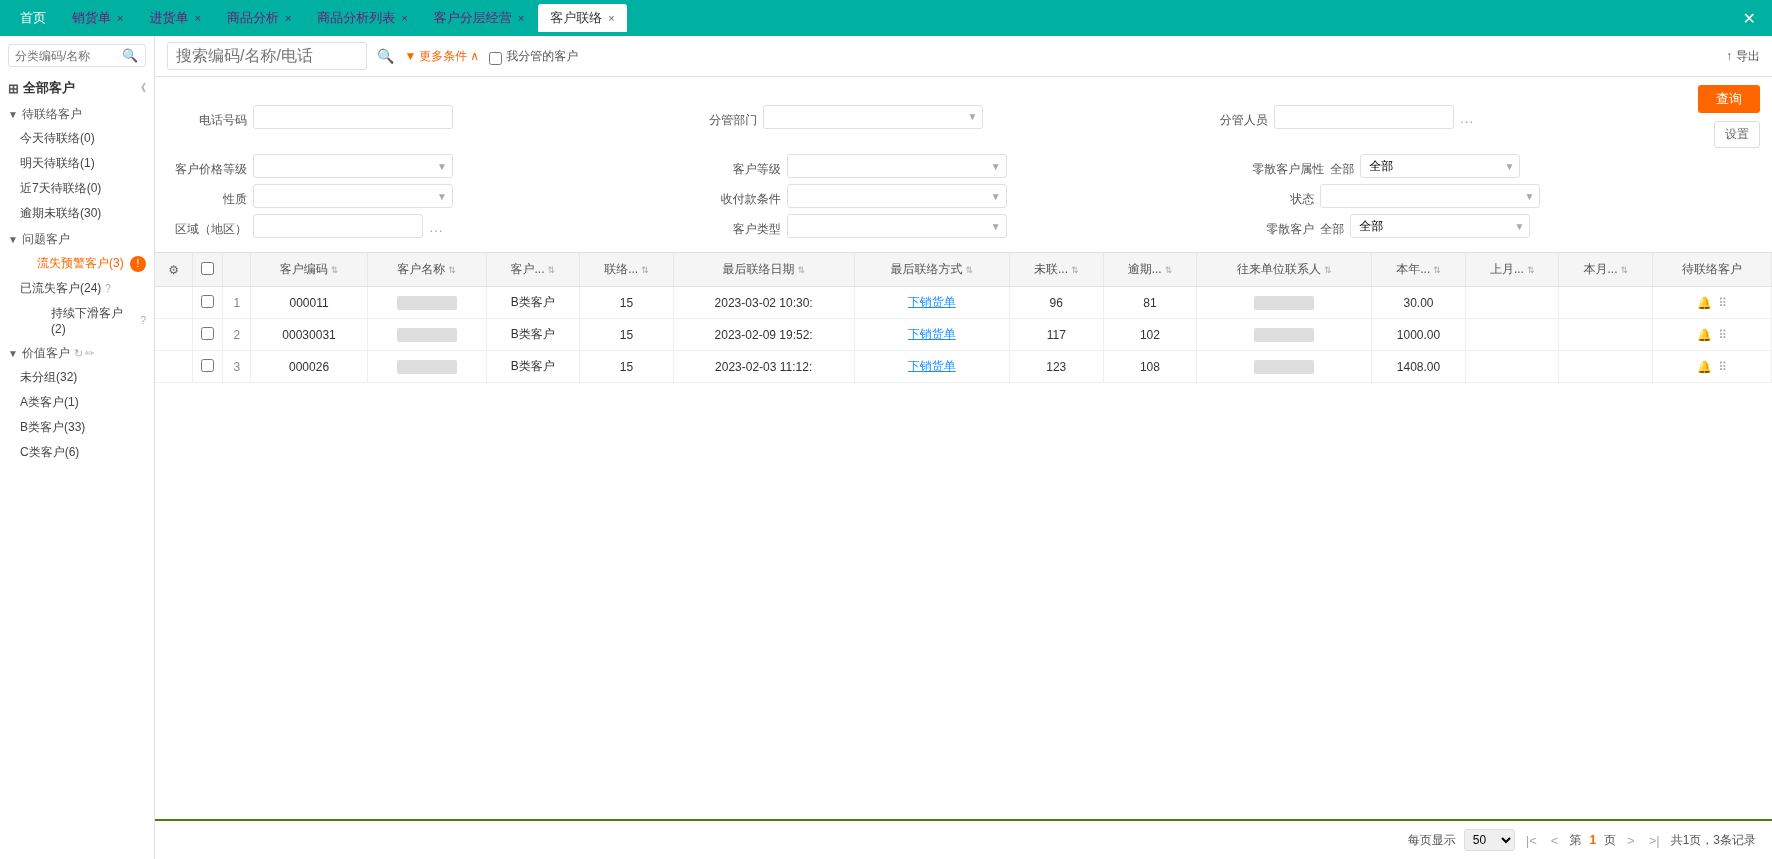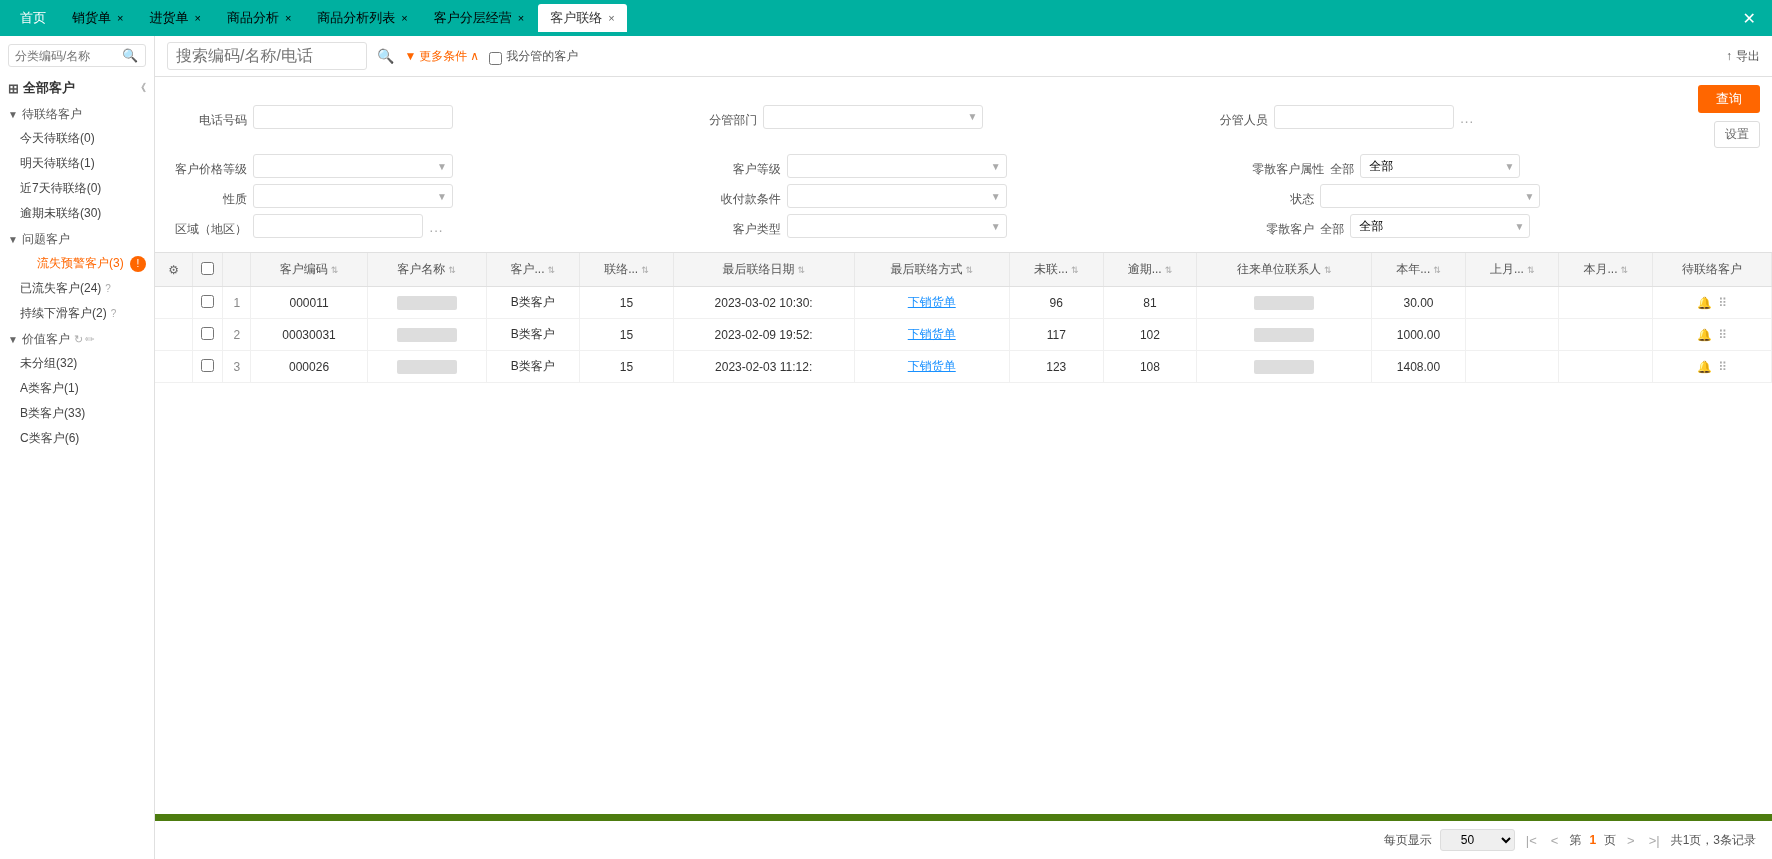--- a/index.html
+++ b/index.html
@@ -3,21 +3,21 @@
   <meta charset="utf-8">
   <style>
     * { margin: 0; padding: 0; box-sizing: border-box; }
     body { font-family: 'Microsoft YaHei', Arial, sans-serif; font-size: 12px; background: #f5f5f5; width: 1772px; min-height: 859px; overflow-x: hidden; }
 
     
     .tab-bar {
       display: flex; align-items: center; background: #00b0a0; height: 36px; padding: 0 8px;
     }
     .tab-item {
-      display: flex; align-items: center; padding: 0 12px; height: 28px; color: #000000; font-size: 13px;
+      display: flex; align-items: center; padding: 0 12px; height: 28px; color: #701a75; font-size: 13px;
       cursor: pointer; border-radius: 3px 3px 0 0; margin-right: 2px; position: relative;
     }
     .tab-item.active { background: white; color: #333; }
     .tab-item .close-btn { margin-left: 6px; font-size: 11px; color: inherit; cursor: pointer; }
     .tab-item.active .close-btn { color: #666; }
     .tab-home { color: white; font-size: 13px; padding: 0 12px; }
     .win-close { margin-left: auto; color: white; font-size: 16px; cursor: pointer; padding: 0 8px; }
 
     
     .main-layout { display: flex; height: calc(859px - 36px); }
@@ -116,24 +116,24 @@
     thead th .col-sort { color: #aaa; font-size: 9px; margin-left: 3px; }
     tbody tr { border-bottom: 1px solid #f0f0f0; }
     tbody td { padding: 7px 6px; text-align: center; color: #333; white-space: nowrap; border-right: 1px solid #f0f0f0; }
     tbody td.link { color: #1890ff; cursor: pointer; text-decoration: underline; }
     .row-num { color: #888; }
     .action-icons { display: flex; gap: 6px; justify-content: center; color: #aaa; cursor: pointer; }
     .settings-gear { cursor: pointer; color: #666; }
 
     
     .pagination-bar {
-      background: white; border-top: 7px solid #4d7c0f; padding: 8px 16px;
+      background: white; border-top: 2px solid #4d7c0f; padding: 8px 16px;
       display: flex; align-items: center; justify-content: flex-end; gap: 8px; font-size: 12px; color: #555;
     }
-    .pagination-bar select { border: 1px solid #ddd; border-radius: 3px; padding: 2px 16px; font-size: 12px; }
+    .pagination-bar select { border: 1px solid #ddd; border-radius: 3px; padding: 2px 4px; font-size: 12px; }
     .page-btn { cursor: pointer; color: #aaa; font-size: 13px; padding: 0 3px; }
     .page-num { color: #ff6600; font-weight: bold; }
 
     
     .table-area::-webkit-scrollbar { height: 8px; width: 8px; }
     .table-area::-webkit-scrollbar-track { background: #f0f0f0; }
     .table-area::-webkit-scrollbar-thumb { background: #ccc; border-radius: 4px; }
 
     .blurred-text {
       display: inline-block; background: #ddd; color: #ddd; border-radius: 2px;
@@ -199,21 +199,21 @@
       <span>问题客户</span>
     </div>
     <div class="sidebar-item active" style="color:#ff6600;display:flex;align-items:center;justify-content:space-between;padding-left:37px;">
       <span>流失预警客户(3)</span>
       <span style="background:#ff6600;color:white;border-radius:50%;width:16px;height:16px;font-size:10px;display:flex;align-items:center;justify-content:center;">!</span>
     </div>
     <div class="sidebar-item" style="display:flex;align-items:center;gap:4px;">
       <span>已流失客户(24)</span>
       <span style="color:#aaa;font-size:10px;">?</span>
     </div>
-    <div class="sidebar-item" style="display:flex;align-items:center;gap:4px;">
+    <div class="sidebar-item" style="display:flex;align-items:center;gap:4px;margin-left:31px;">
       <span>持续下滑客户(2)</span>
       <span style="color:#aaa;font-size:10px;">?</span>
     </div>
 
     <div class="sidebar-group-title" style="display:flex;align-items:center;">
       <span class="arrow">▼</span>
       <span>价值客户</span>
       <span style="margin-left:4px;color:#aaa;font-size:11px;cursor:pointer;">↻</span>
       <span style="margin-left:2px;color:#aaa;font-size:11px;cursor:pointer;">✏</span>
     </div>

